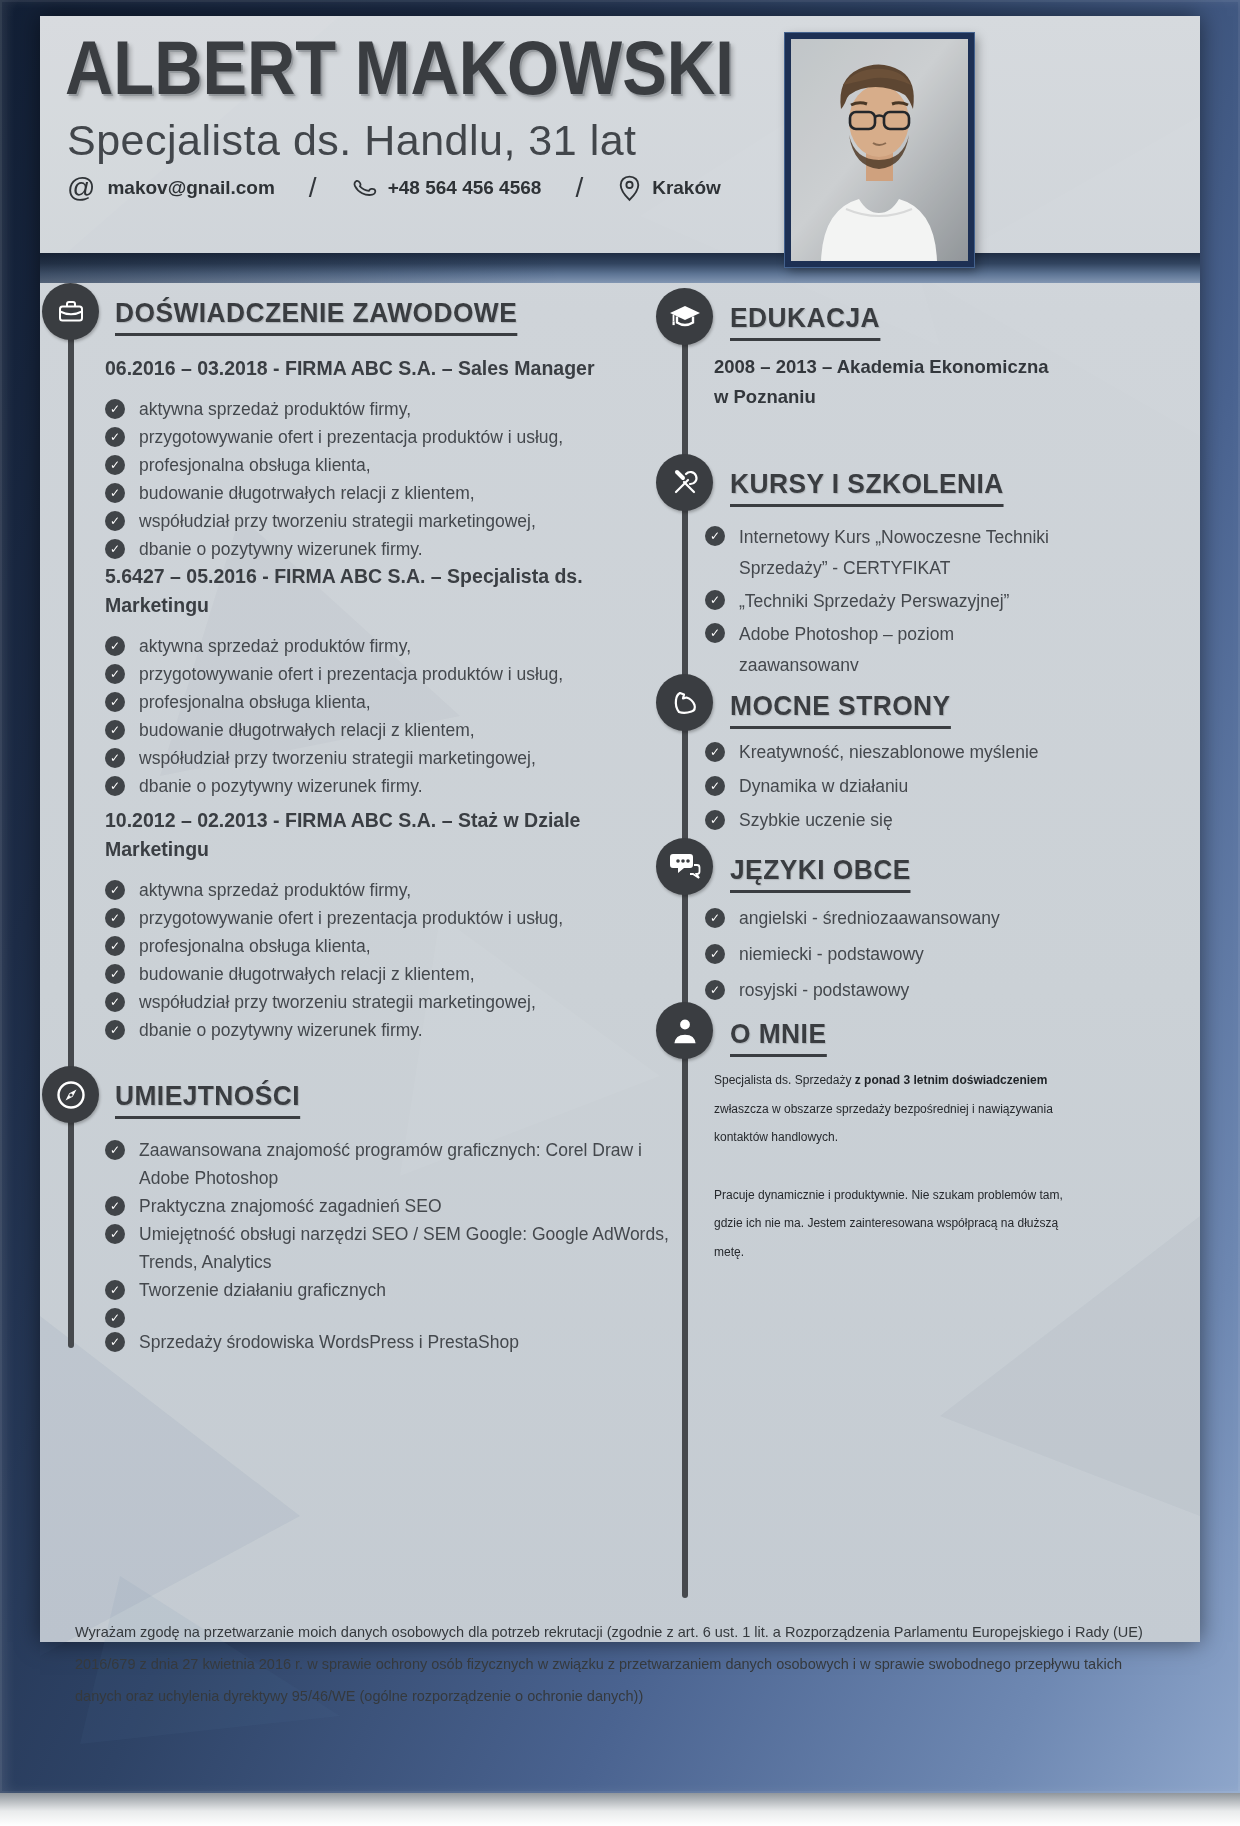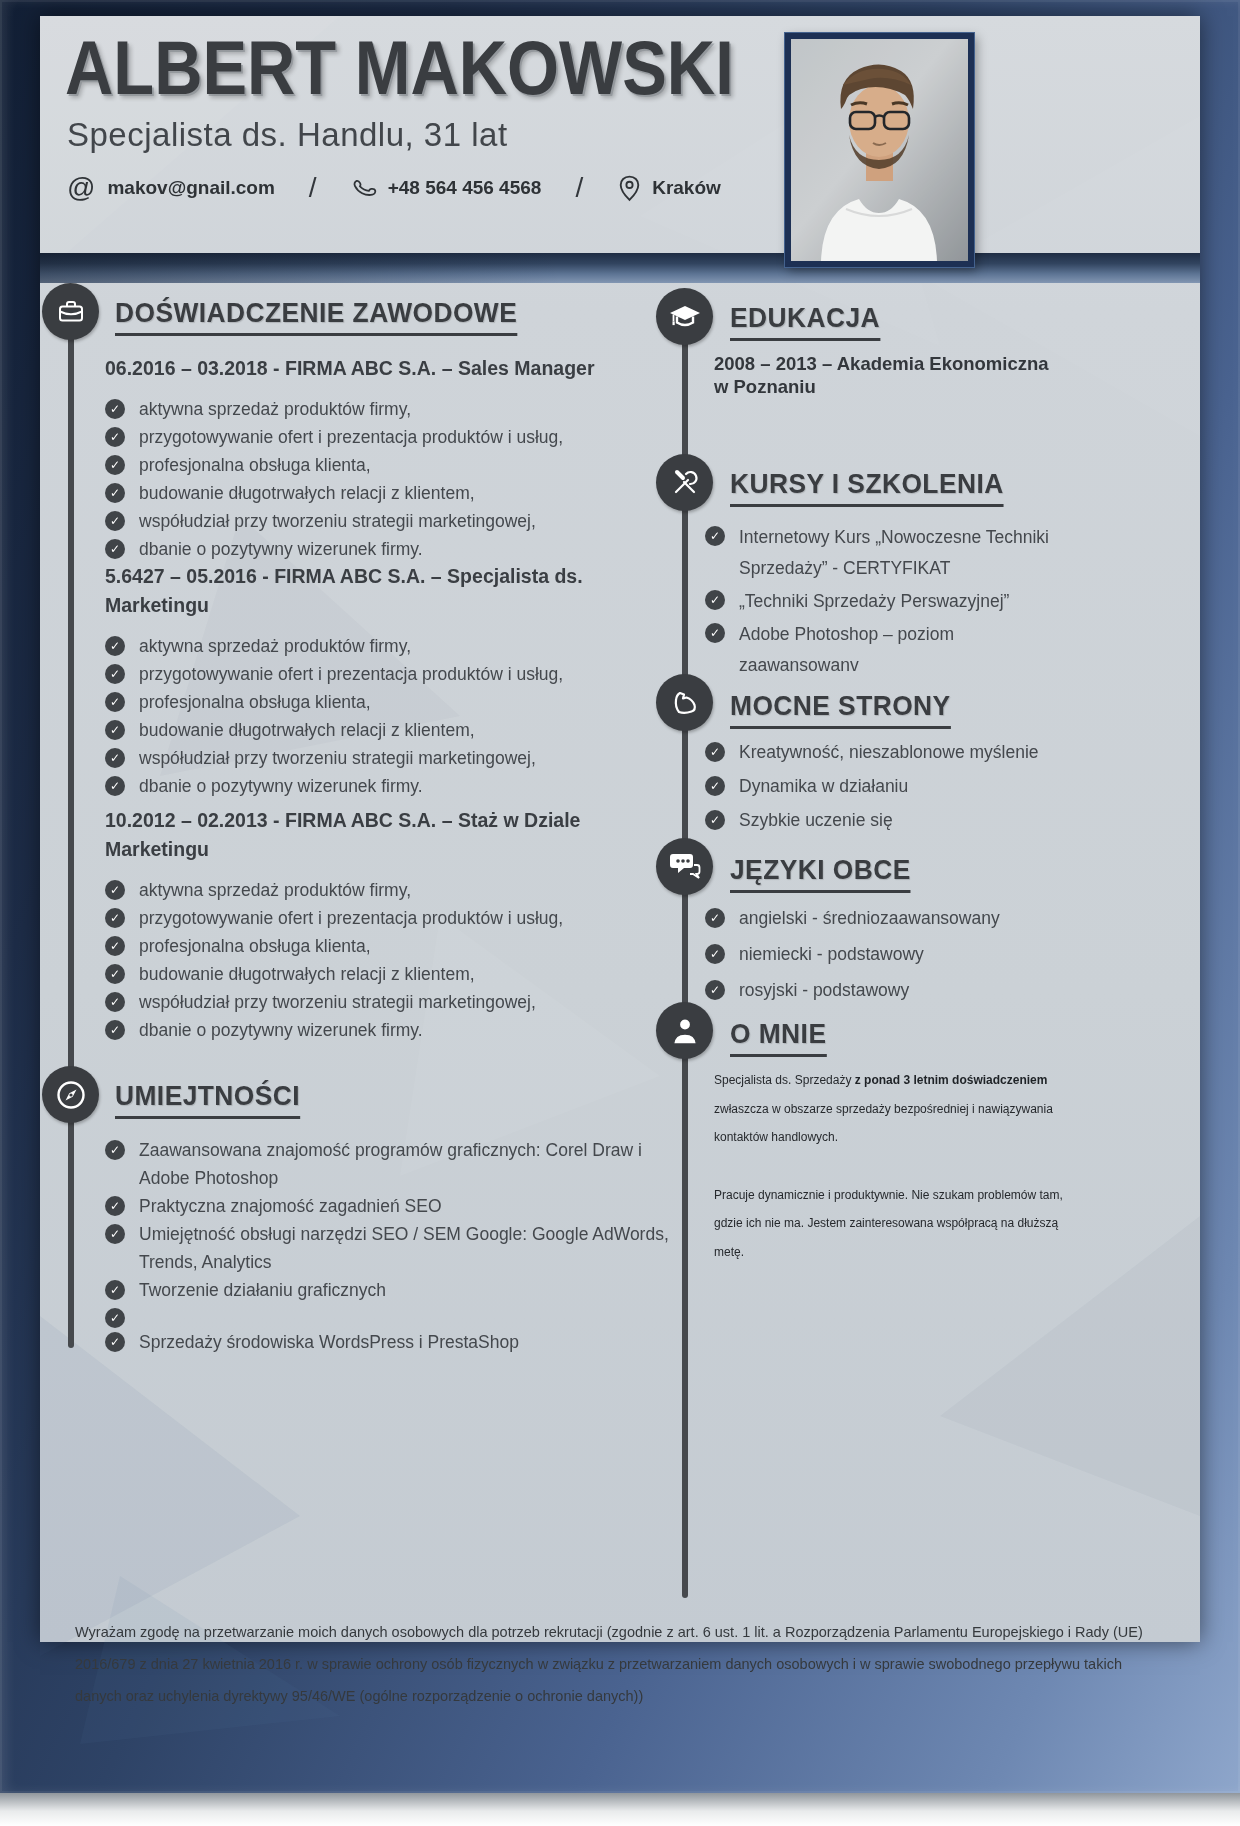--- a/index.html
+++ b/index.html
@@ -30,21 +30,21 @@
     background:linear-gradient(to right,rgba(8,14,24,.38),rgba(8,14,24,0) 45%);}
   
   .name{
     position:absolute;left:25px;top:8px;z-index:3;
     font-size:76px;font-weight:bold;color:#3a3d41;white-space:nowrap;
     transform:scaleX(0.88);transform-origin:left top;
     text-shadow:2px 2px 0 rgba(130,135,140,0.55), 4px 4px 5px rgba(0,0,0,0.22);
   }
   .subtitle{
     position:absolute;left:27px;top:100px;z-index:3;
-    font-size:33px;color:#42464b;letter-spacing:0.5px;white-space:nowrap;
+    font-size:43px;color:#42464b;letter-spacing:0.5px;white-space:nowrap;
   }
   .contact{
     position:absolute;left:27px;top:152px;z-index:3;height:40px;
     display:flex;align-items:center;font-size:19px;font-weight:bold;color:#2e3236;
   }
   .contact .at{font-size:28px;font-weight:normal;color:#2f3337;margin-right:12px;}
   .contact .slash{font-size:28px;font-weight:normal;color:#33373c;margin:0 34px;}
   .contact .cicon{display:flex;align-items:center;margin-right:10px;}
   
   .photo{
@@ -73,21 +73,21 @@
   ul.blist{list-style:none;margin:0;padding:0;}
   .blist li{display:flex;align-items:flex-start;font-size:17.5px;color:#44484d;line-height:28px;}
   .blist.lh31 li{line-height:31px;margin-bottom:2px;}
   .blist.gap5 li{margin-bottom:6px;}
   .blist.gap7 li{margin-bottom:8px;}
   .check{
     flex:0 0 20px;width:20px;height:20px;border-radius:50%;background:#404448;color:#ffffff;
     font-size:12px;line-height:20px;text-align:center;margin:4px 14px 0 0;font-weight:bold;
     font-family:"DejaVu Sans",sans-serif;
   }
-  .edu{font-size:18.5px;line-height:23px;color:#3f4348;}
+  .edu{font-size:18.5px;line-height:30px;color:#3f4348;}
   .edu .b{font-weight:bold;color:#33373c;}
   .about{font-size:12px;line-height:28.5px;color:#26292d;}
   .about p{margin:0 0 29px 0;}
   .about .b{font-weight:bold;color:#1e2226;}
   .footer{
     position:absolute;z-index:3;font-size:14.5px;line-height:32px;color:#35393d;
   }
 </style>
 </head>
 <body>

